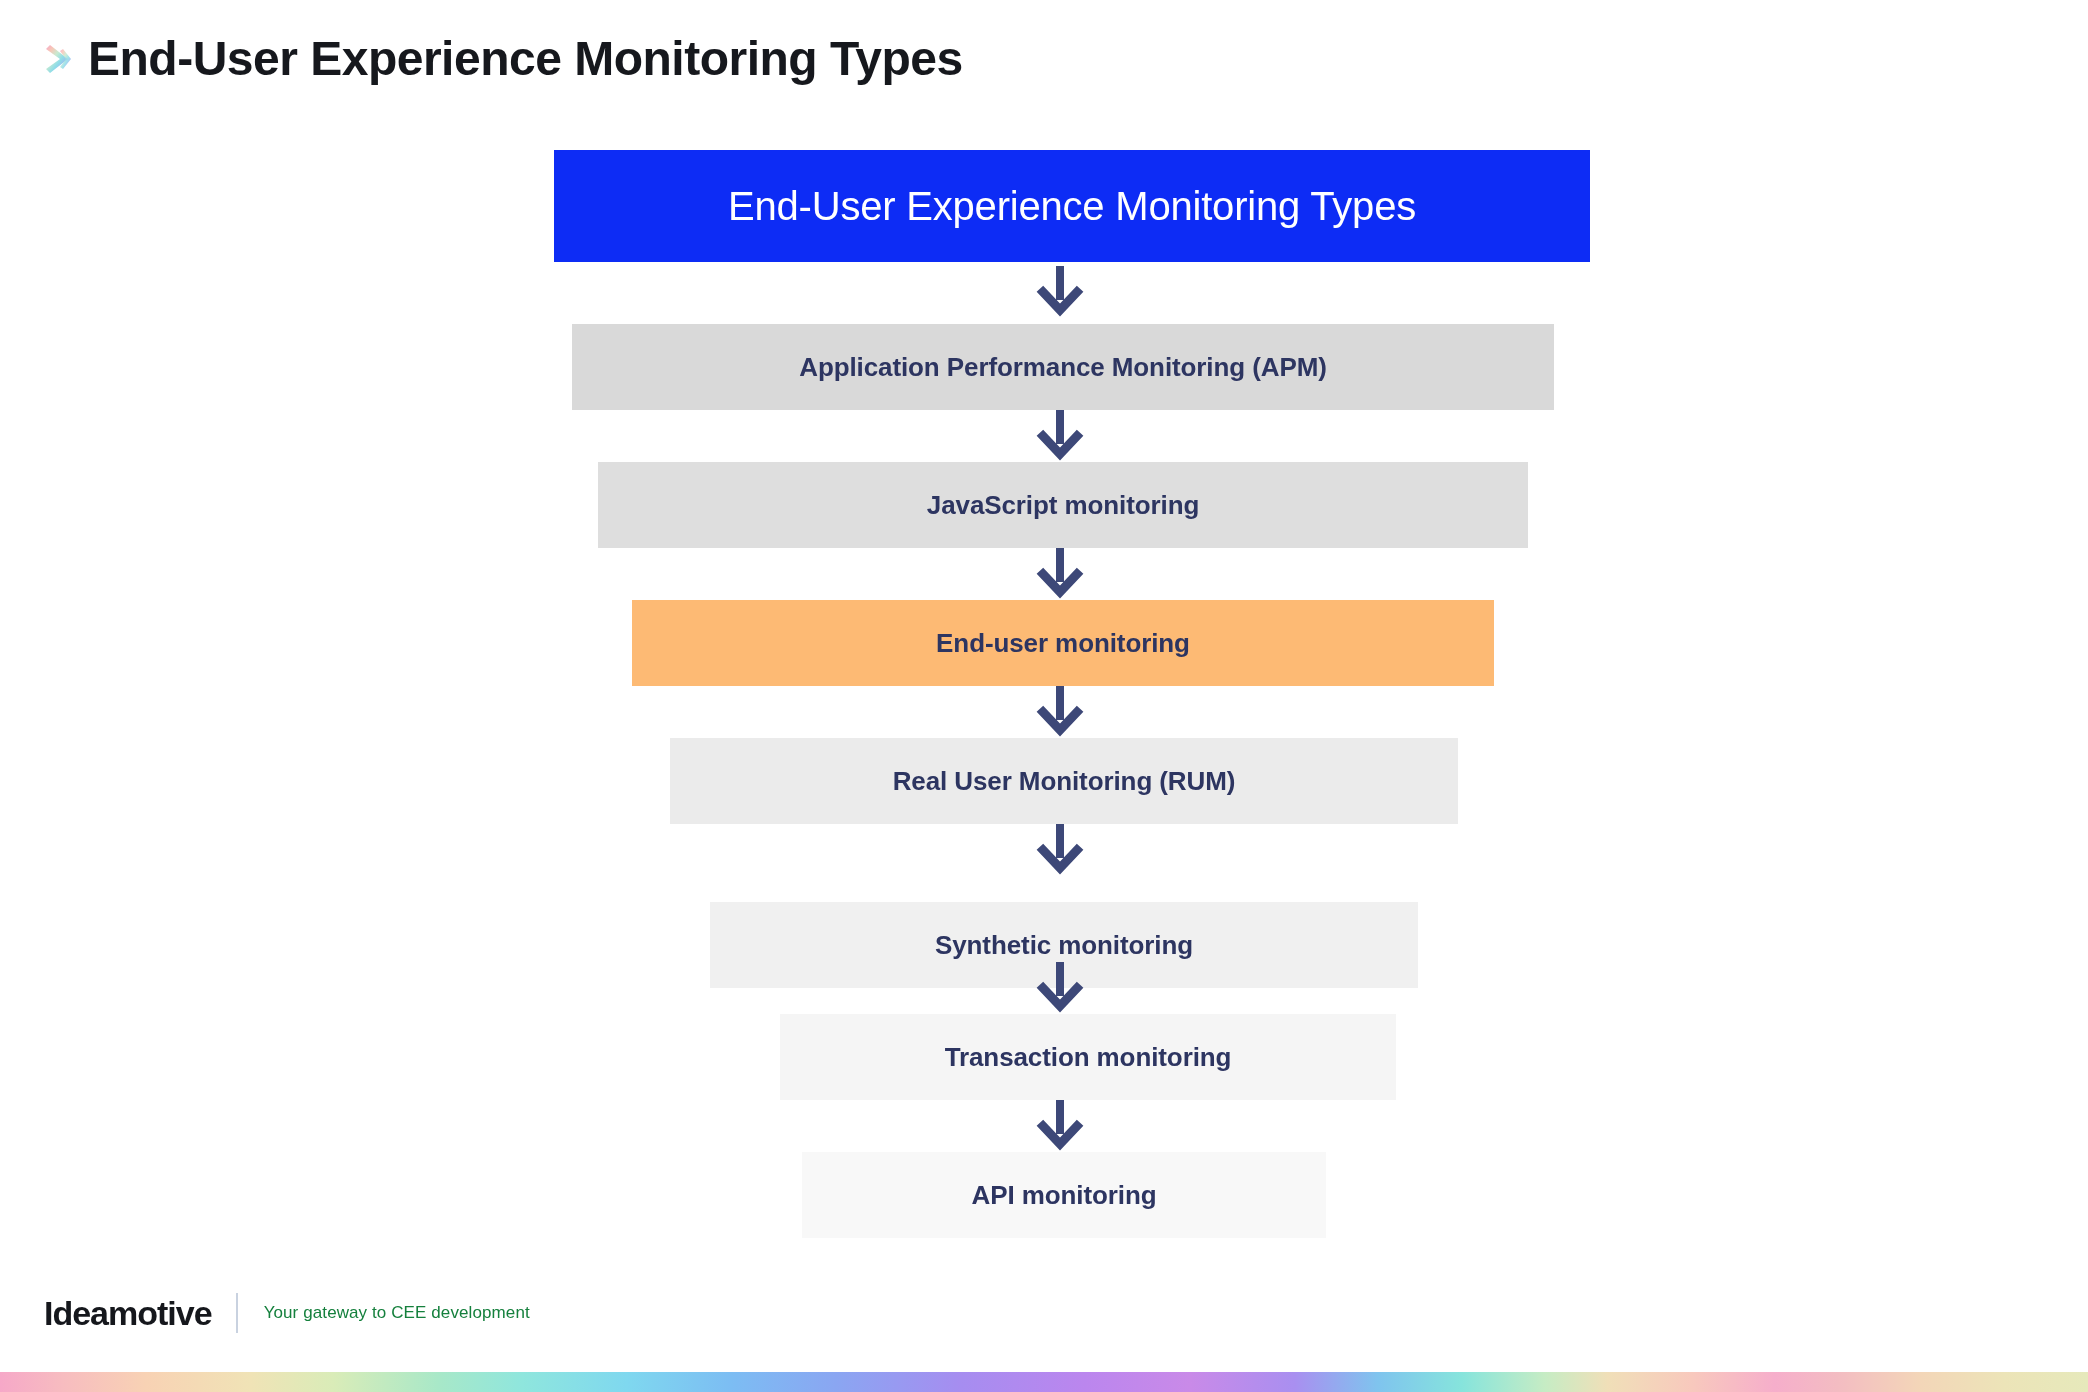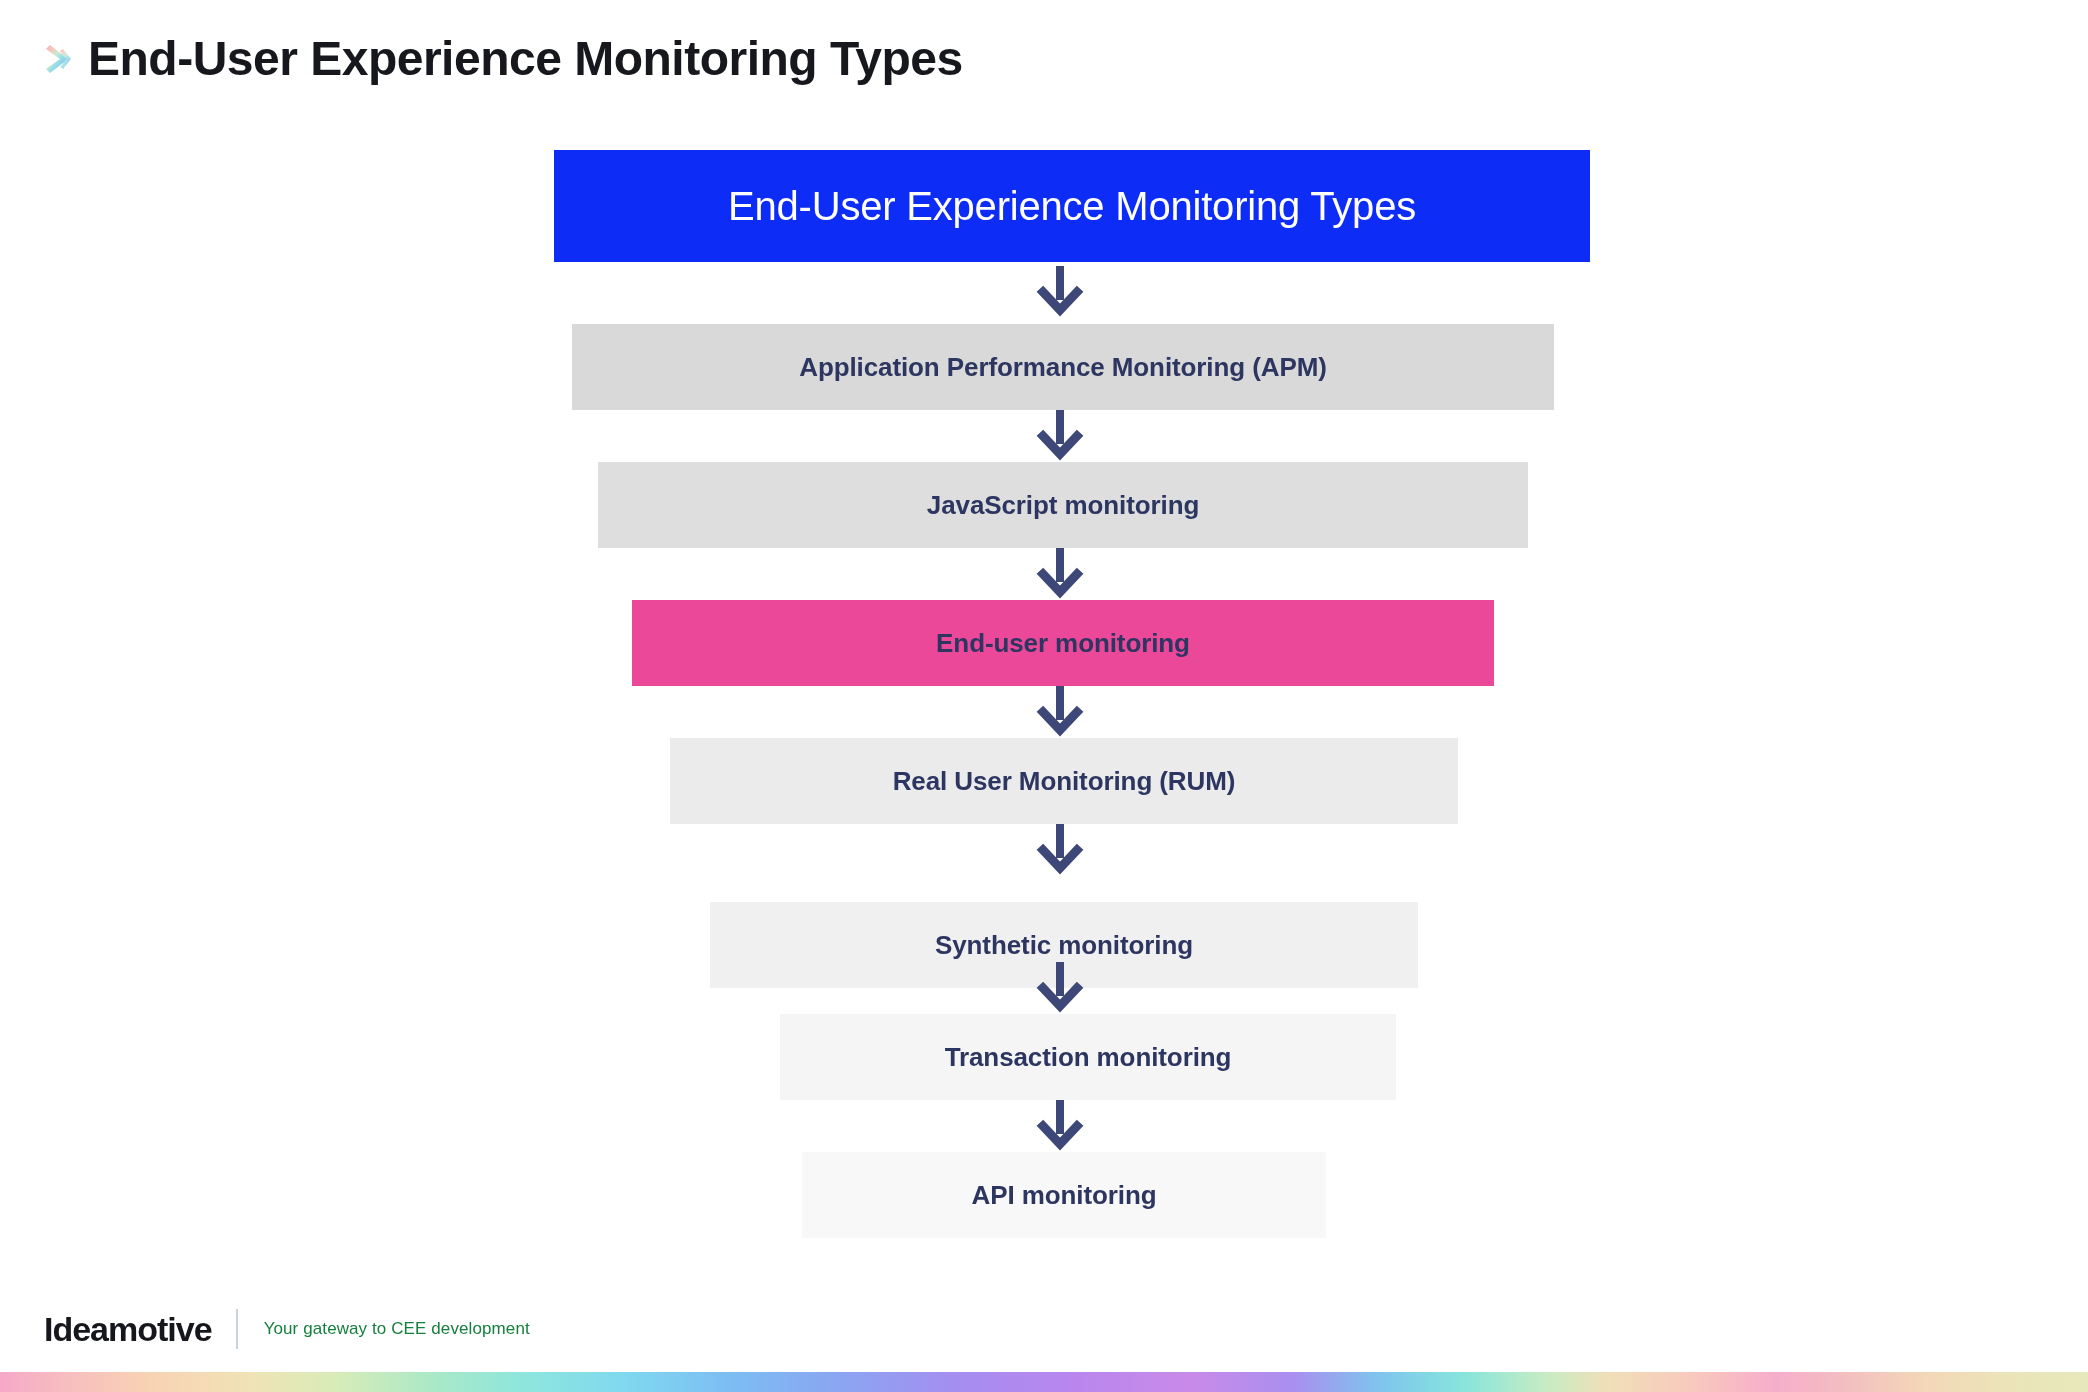--- a/index.html
+++ b/index.html
@@ -96,21 +96,21 @@
   .arrow-icon {
     display: block;
     width: 60px;
     height: 56px;
   }
 
   
   .footer {
     position: absolute;
     left: 44px;
-    bottom: 40px;
+    bottom: 56px;
     display: flex;
     align-items: center;
     height: 46px;
   }
 
   .brand-wordmark {
     font-size: 34px;
     font-weight: bold;
     color: #15171c;
     letter-spacing: -1px;
@@ -230,21 +230,21 @@
     <div class="funnel-row" style="height:46px;">
       <div class="arrow-wrap" style="left:1030px; top:-6px;">
         <svg class="arrow-icon" viewBox="0 0 60 56" xmlns="http://www.w3.org/2000/svg" aria-hidden="true">
           <path d="M30 0 L30 34" stroke="#3d4878" stroke-width="8" fill="none"></path>
           <path d="M13 26 L30 44 L47 26" stroke="#3d4878" stroke-width="9" fill="none" stroke-linecap="square" stroke-linejoin="miter"></path>
         </svg>
       </div>
     </div>
 
     <div class="funnel-row" style="height:92px;">
-      <div class="funnel-box step" style="left:632px; top:0; width:862px; height:86px; background:#ec4899;">
+      <div class="funnel-box step" style="left:632px; top:0; width:862px; height:86px; background:#fdba74;">
         <span class="box-label">End-user monitoring</span>
       </div>
     </div>
 
     <div class="funnel-row" style="height:46px;">
       <div class="arrow-wrap" style="left:1030px; top:-6px;">
         <svg class="arrow-icon" viewBox="0 0 60 56" xmlns="http://www.w3.org/2000/svg" aria-hidden="true">
           <path d="M30 0 L30 34" stroke="#3d4878" stroke-width="8" fill="none"></path>
           <path d="M13 26 L30 44 L47 26" stroke="#3d4878" stroke-width="9" fill="none" stroke-linecap="square" stroke-linejoin="miter"></path>
         </svg>

